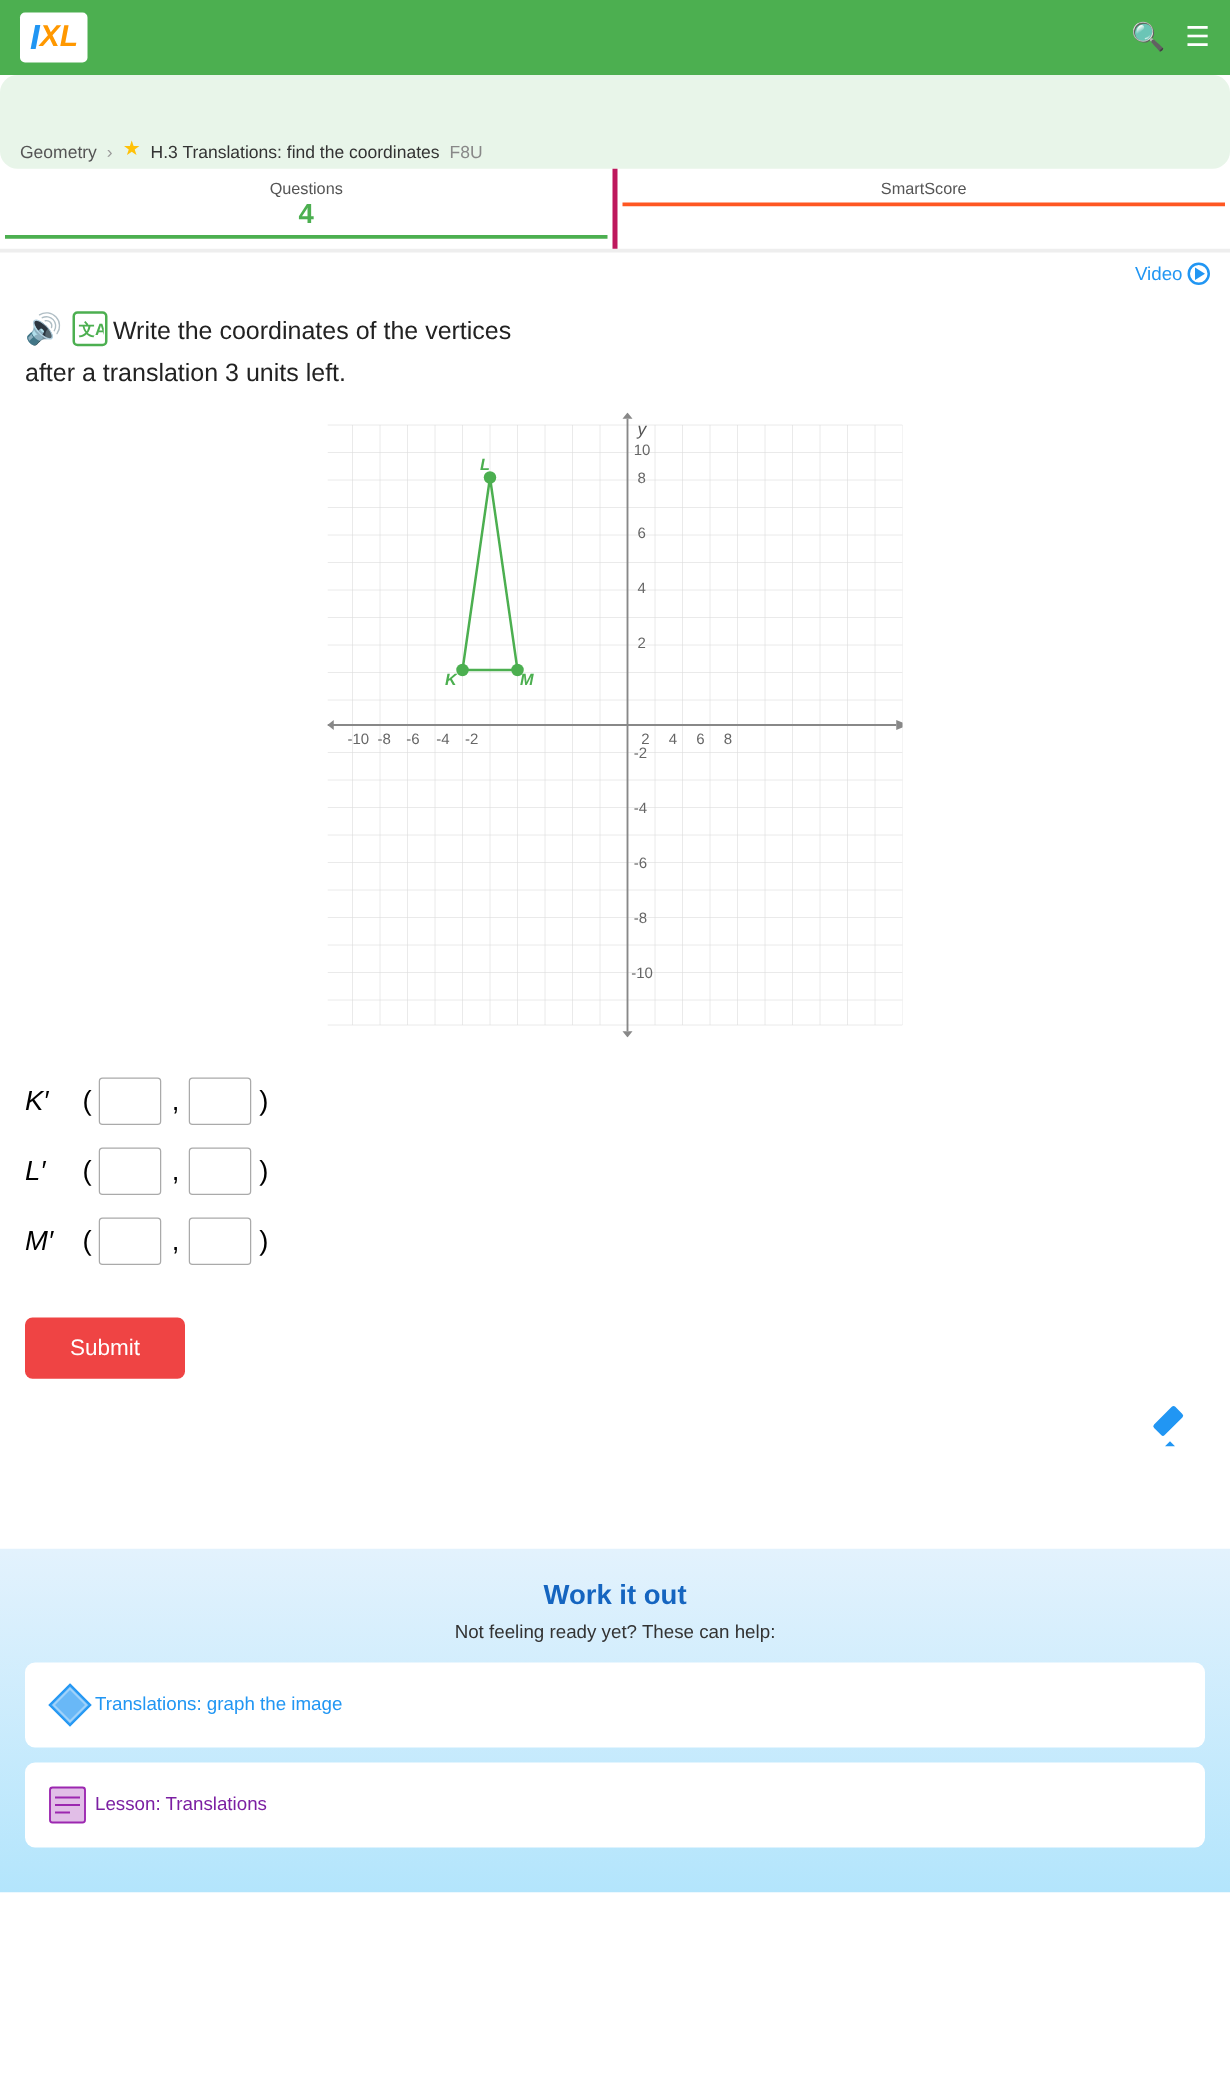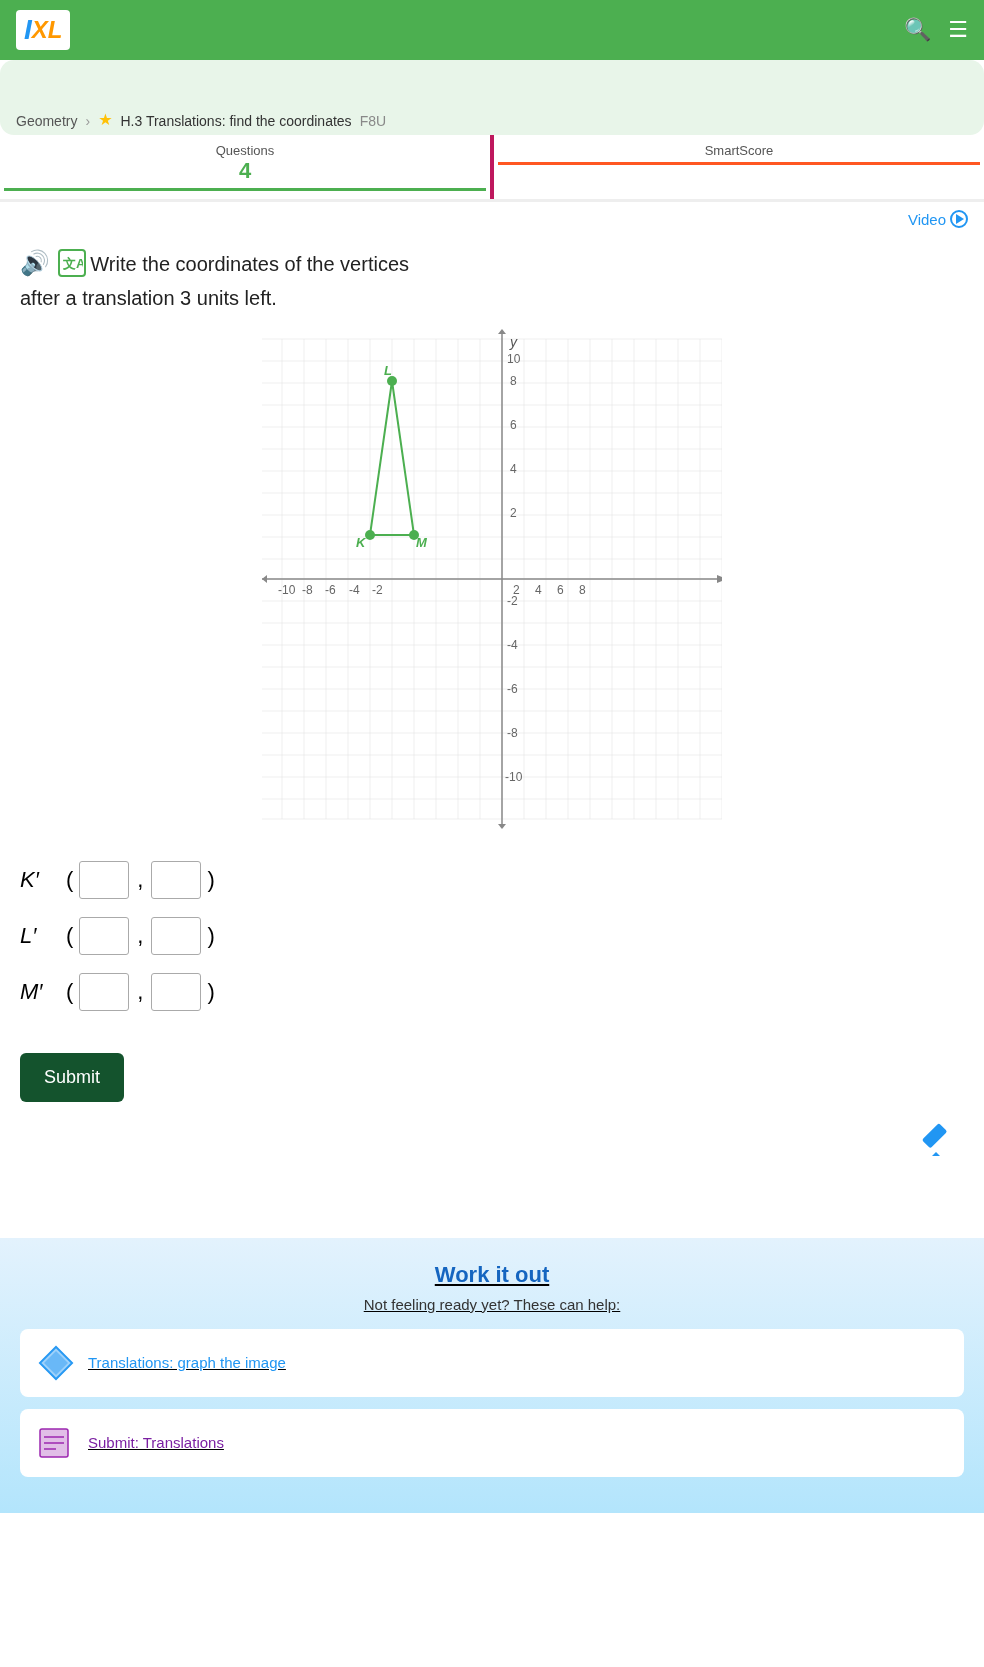--- a/index.html
+++ b/index.html
@@ -105,40 +105,39 @@
     .answer-label { font-style: italic; font-size: 22px; margin-right: 4px; min-width: 40px; }
     .coord-input {
       width: 50px; height: 38px; border: 1.5px solid #aaa; border-radius: 3px;
       text-align: center; font-size: 16px; margin: 0 4px;
     }
     .paren { font-size: 22px; margin: 0 2px; }
     .comma { font-size: 22px; margin: 0 4px; }
 
     
     .submit-btn {
-      background: #14532d; color: white; border: none; border-radius: 6px;
-      padding: 14px 24px; font-size: 18px; cursor: pointer; margin: 8px 20px 20px;
+      background: #ef4444; color: white; border: none; border-radius: 6px;
+      padding: 14px 36px; font-size: 18px; cursor: pointer; margin: 8px 20px 20px;
       display: block;
     }
 
     
     .pencil-area { display: flex; justify-content: flex-end; padding: 0 30px 20px; }
 
     
     .work-section {
       background: linear-gradient(to bottom, #e3f2fd, #b3e5fc);
       padding: 24px 20px;
       margin-top: 20px;
-      text-decoration: underline;
     }
     .work-title { text-align: center; font-size: 22px; font-weight: bold; color: #1565C0; margin-bottom: 8px; }
     .work-subtitle { text-align: center; font-size: 15px; color: #333; margin-bottom: 16px; }
     .resource-card {
       background: white; border-radius: 8px; padding: 14px 16px;
-      display: flex; align-items: center; gap: 12px; margin-bottom: 12px;
+      display: flex; align-items: center; margin-bottom: 12px;
       cursor: pointer;
     }
     .resource-icon { width: 40px; height: 40px; flex-shrink: 0; }
     .resource-link { color: #2196F3; font-size: 15px; text-decoration: none; }
 
     
     .axis-line { stroke: #888; stroke-width: 1.5; }
     .grid-line { stroke: #ddd; stroke-width: 0.5; }
     .axis-arrow { fill: #888; }
     .triangle-shape { fill: none; stroke: #4caf50; stroke-width: 2; }
@@ -357,15 +356,15 @@
     <a class="resource-link" href="#">Translations: graph the image</a>
   </div>
 
   <div class="resource-card">
     <svg class="resource-icon" width="40" height="40" viewBox="0 0 40 40">
       <rect x="4" y="6" width="28" height="28" rx="2" fill="#e1bee7" stroke="#9c27b0" stroke-width="1.5"></rect>
       <line x1="8" y1="14" x2="28" y2="14" stroke="#9c27b0" stroke-width="1.5"></line>
       <line x1="8" y1="20" x2="28" y2="20" stroke="#9c27b0" stroke-width="1.5"></line>
       <line x1="8" y1="26" x2="20" y2="26" stroke="#9c27b0" stroke-width="1.5"></line>
     </svg>
-    <a class="resource-link" href="#" style="color:#7b1fa2;">Submit: Translations</a>
+    <a class="resource-link" href="#" style="color:#7b1fa2;">Lesson: Translations</a>
   </div>
 </div>
 
 </body></html>

